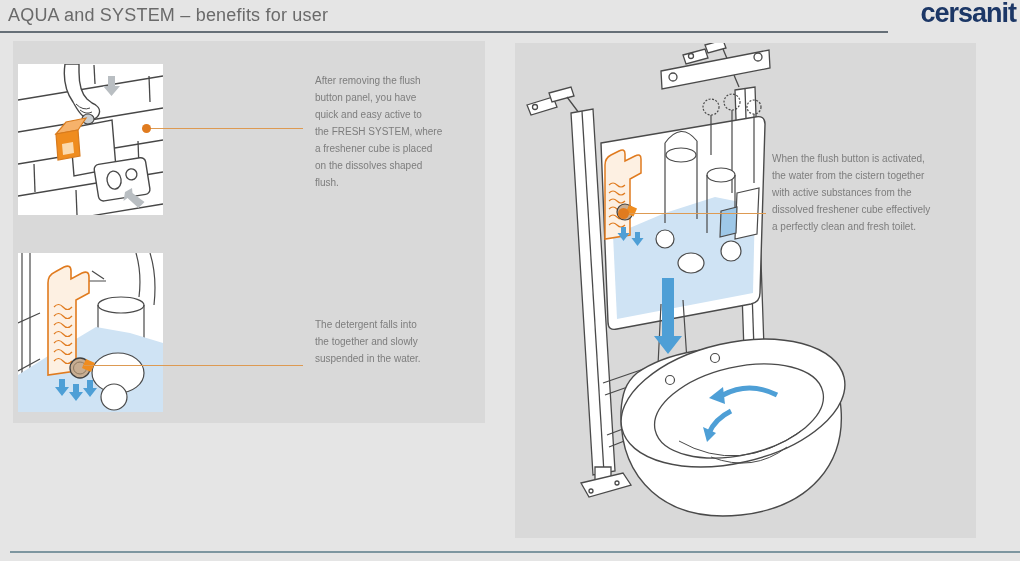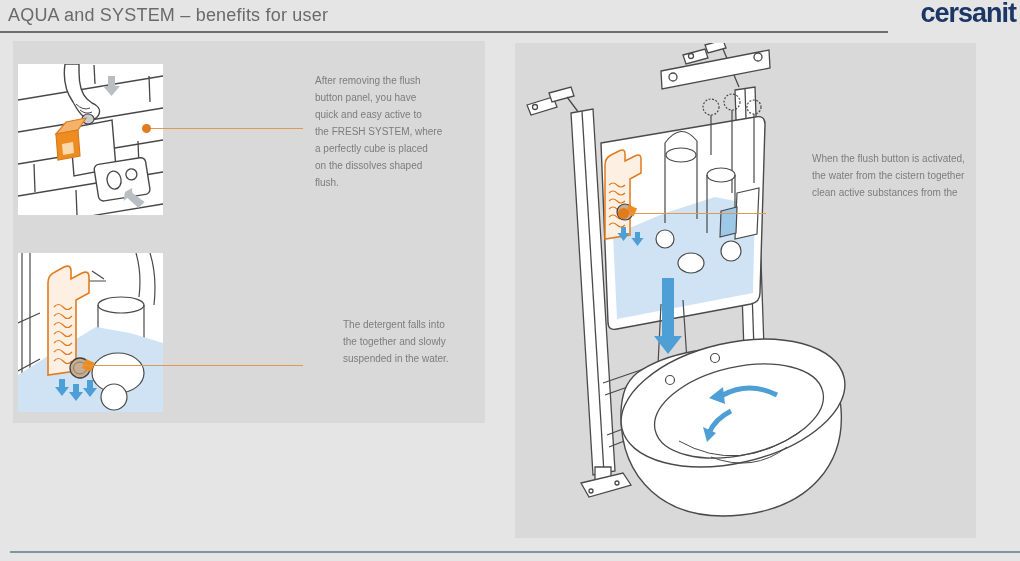--- a/index.html
+++ b/index.html
@@ -25,22 +25,22 @@
   .illus{position:absolute;background:#ffffff;}
   .illus svg{display:block;width:100%;height:100%;}
   .illus1{left:18px;top:64px;width:145px;height:151px;}
   .illus2{left:18px;top:253px;width:145px;height:159px;}
   .illus3{position:absolute;left:515px;top:43px;width:461px;height:495px;}
   .illus3 svg{display:block;width:100%;height:100%;}
   
   .callout{position:absolute;font-size:10px;line-height:17px;color:#7d7d7d;}
   .callout div{white-space:nowrap;}
   .c1{left:315px;top:72px;}
-  .c2{left:315px;top:316px;margin-left:28px;}
-  .c3{left:812px;top:150px;}
+  .c2{left:315px;top:316px;}
+  .c3{left:772px;top:150px;}
   
   .leader{position:absolute;height:1px;background:#dd9a52;}
   .l1{left:150px;top:128px;width:153px;}
   .l2{left:84px;top:365px;width:219px;}
   .l3{left:629px;top:213px;width:137px;}
   .dot{position:absolute;border-radius:50%;background:#e07b1f;}
   .d1{left:142px;top:124px;width:9px;height:9px;}
   .d3{left:618px;top:208px;width:11px;height:11px;}
   .bottom-rule{position:absolute;left:10px;top:551px;width:1010px;height:2px;background:#7d96a0;}
 </style>
@@ -219,29 +219,31 @@
   <div class="dot d1"></div>
   <div class="leader l2"></div>
   <div class="leader l3"></div>
   <div class="dot d3"></div>
 
   <div class="callout c1">
     <div>After removing the flush</div>
     <div>button panel, you have</div>
     <div>quick and easy active to</div>
     <div>the FRESH SYSTEM, where</div>
-    <div>a perfectly cube is placed</div>
+    <div>a freshener cube is placed</div>
     <div>on the dissolves shaped</div>
     <div>flush.</div>
   </div>
   <div class="callout c2">
     <div>The detergent falls into</div>
     <div>the together and slowly</div>
     <div>suspended in the water.</div>
   </div>
   <div class="callout c3">
     <div>When the flush button is activated,</div>
     <div>the water from the cistern together</div>
-    <div>clean active substances from the</div>
+    <div>with active substances from the</div>
+    <div>dissolved freshener cube effectively</div>
+    <div>a perfectly clean and fresh toilet.</div>
   </div>
 
   <div class="bottom-rule"></div>
 </div>
 
 </body></html>

